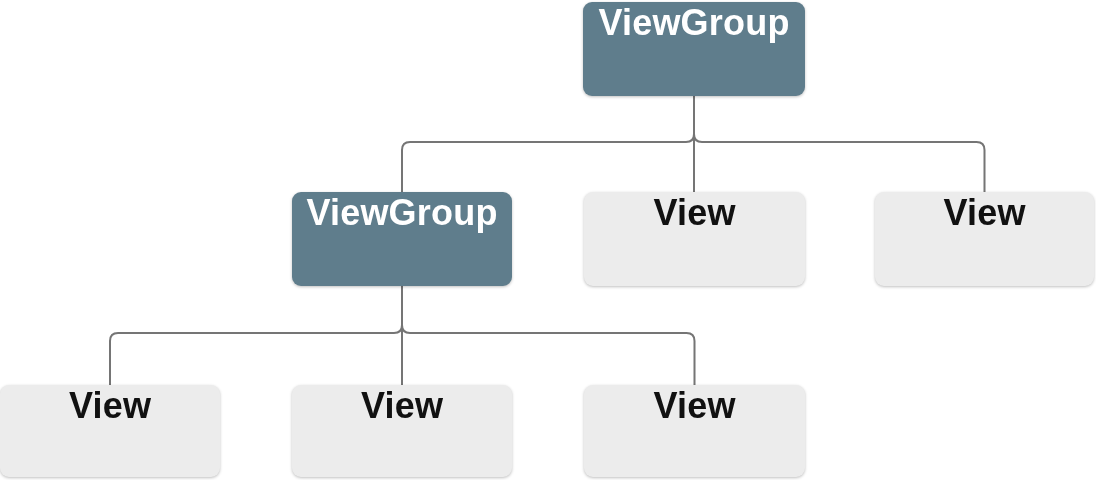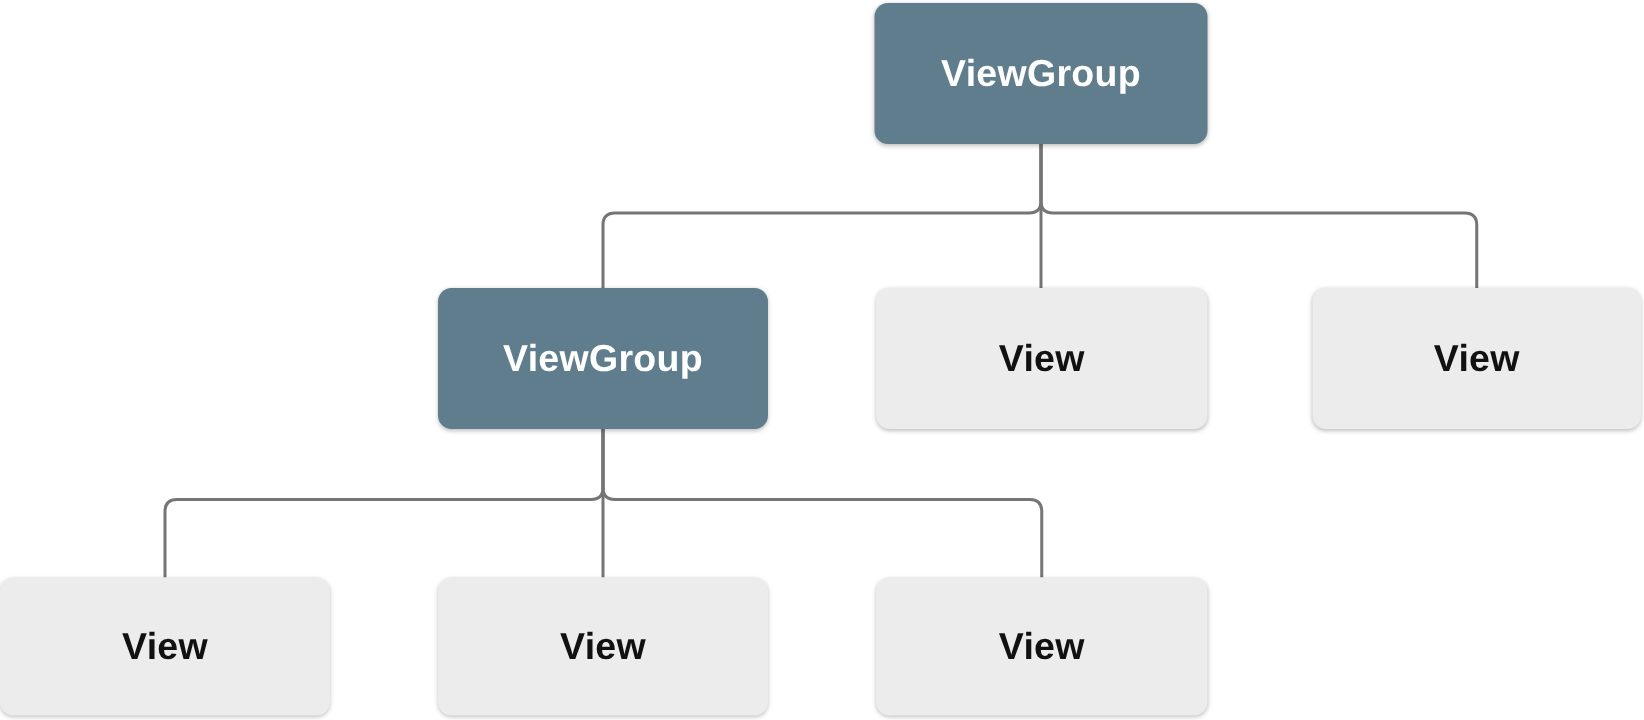--- a/index.html
+++ b/index.html
@@ -11,25 +11,24 @@
     background: #ffffff;
     overflow: hidden;
     font-family: "Liberation Sans", sans-serif;
   }
   .edges {
     position: absolute; left: 0; top: 0;
   }
   .node {
     position: absolute;
     display: flex;
-    align-items: center;
     justify-content: center;
     border-radius: 9px;
     font-weight: 700;
-    font-size: 25px;
+    font-size: 36px;
     letter-spacing: 0.2px;
     box-shadow: 0 1px 3px rgba(0,0,0,0.25);
     box-sizing: border-box;
     user-select: none;
   }
 </style>
 </head>
 <body>
 
 <div class="canvas">

